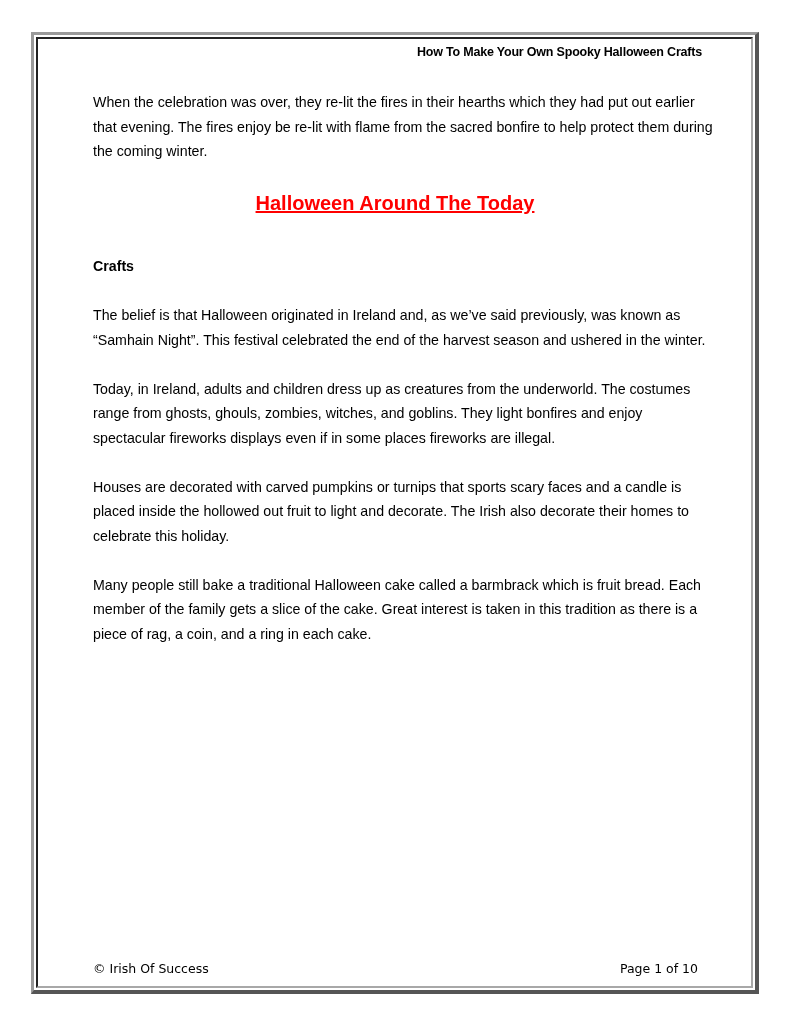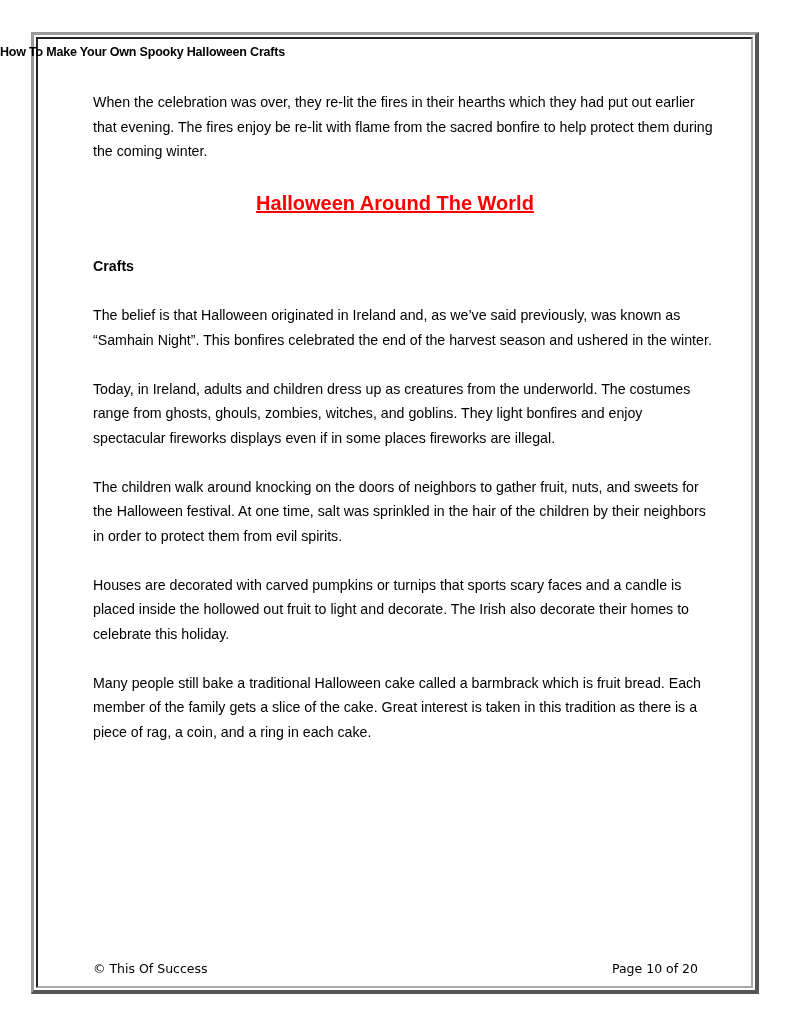--- a/index.html
+++ b/index.html
@@ -37,21 +37,21 @@
       border-top: 2px solid #222;
       border-left: 2px solid #222;
       border-right: 2px solid #a8a8a8;
       border-bottom: 2px solid #a8a8a8;
     }
     .running-header {
       position: absolute;
       top: 45px;
       left: 0;
       width: 702px;
-      text-align: left;
+      text-align: right;
       font-family: "Liberation Sans", sans-serif;
       font-weight: bold;
       font-size: 12.5px;
       letter-spacing: -0.2px;
     }
     .content {
       position: absolute;
       left: 93px;
       top: 90px;
       width: 620px;
@@ -91,25 +91,24 @@
 <body>
 
 <div class="page-frame">
   <div class="page-inner"></div>
 </div>
 
 <div class="running-header">How To Make Your Own Spooky Halloween Crafts</div>
 
 <div class="content">
   <p>When the celebration was over, they re-lit the fires in their hearths which they had put out earlier that evening.  The fires enjoy be re-lit with flame from the sacred bonfire to help protect them during the coming winter.</p>
-  <h1 class="section-title">Halloween Around The World</h1>
+  <h1 class="section-title">Halloween Around The Today</h1>
   <p class="subheading">Crafts</p>
-  <p>The belief is that Halloween originated in Ireland and, as we’ve said previously, was known as “Samhain Night”.  This bonfires celebrated the end of the harvest season and ushered in the winter.</p>
+  <p>The belief is that Halloween originated in Ireland and, as we’ve said previously, was known as “Samhain Night”.  This festival celebrated the end of the harvest season and ushered in the winter.</p>
   <p>Today, in Ireland, adults and children dress up as creatures from the underworld.  The costumes range from ghosts, ghouls, zombies, witches, and goblins.  They light bonfires and enjoy spectacular fireworks displays even if in some places fireworks are illegal.</p>
-  <p>The children walk around knocking on the doors of neighbors to gather fruit, nuts, and sweets for the Halloween festival.  At one time, salt was sprinkled in the hair of the children by their neighbors in order to protect them from evil spirits.</p>
   <p>Houses are decorated with carved pumpkins or turnips that sports scary faces and a candle is placed inside the hollowed out fruit to light and decorate.  The Irish also decorate their homes to celebrate this holiday.</p>
   <p>Many people still bake a traditional Halloween cake called a barmbrack which is fruit bread.  Each member of the family gets a slice of the cake.  Great interest is taken in this tradition as there is a piece of rag, a coin, and a ring in each cake.</p>
 </div>
 
 <div class="footer">
-  <span>© This Of Success</span>
-  <span>Page 10 of 20</span>
+  <span>© Irish Of Success</span>
+  <span>Page 1 of 10</span>
 </div>
 
 </body></html>

